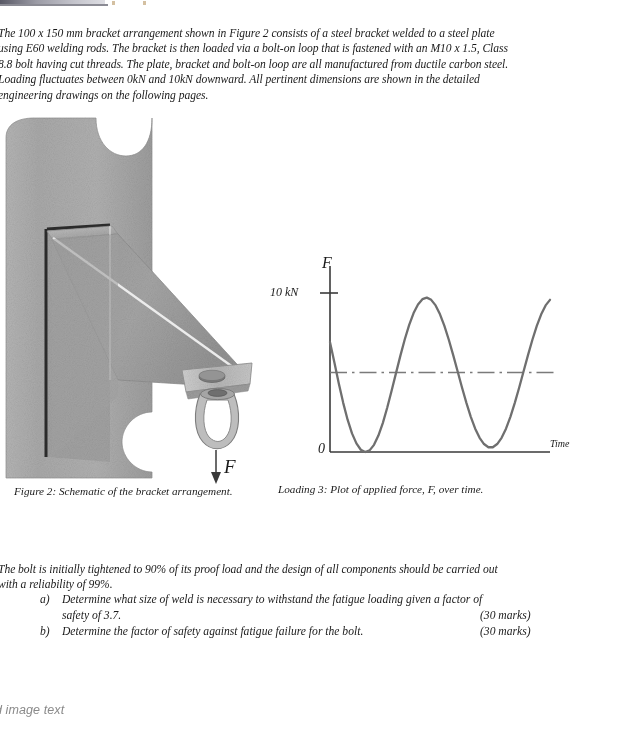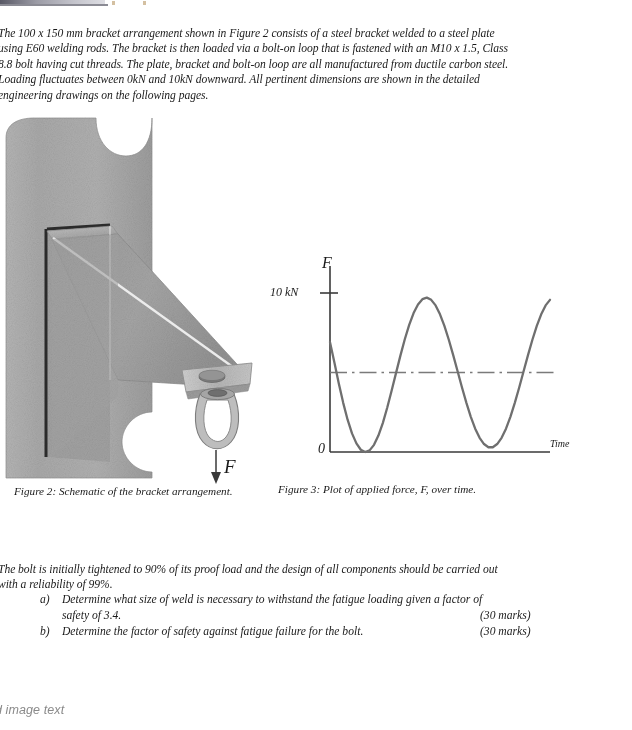--- a/index.html
+++ b/index.html
@@ -204,28 +204,28 @@
 
       <path id="wave-path" fill="none" stroke="#6f6f6f" stroke-width="2.3" stroke-linecap="round" stroke-linejoin="round" d="M 68.00 90.13 L 72.40 110.48 L 76.80 131.47 L 81.20 150.87 L 85.60 167.72 L 90.00 181.40 L 94.40 191.41 L 98.80 197.77 L 103.20 200.00 L 107.60 198.41 L 112.00 192.84 L 116.40 183.62 L 120.80 171.06 L 125.20 155.80 L 129.60 138.78 L 134.00 121.14 L 138.40 103.65 L 142.80 87.27 L 147.20 72.80 L 151.60 61.03 L 156.00 52.45 L 160.40 47.20 L 164.80 45.61 L 169.20 47.84 L 173.60 53.40 L 178.00 62.31 L 182.40 73.91 L 186.80 87.75 L 191.20 103.17 L 195.60 119.23 L 200.00 135.45 L 204.40 150.87 L 208.80 164.86 L 213.20 176.63 L 217.60 185.85 L 222.00 192.05 L 226.40 195.23 L 230.80 195.23 L 235.20 192.05 L 239.60 185.85 L 244.00 176.63 L 248.40 164.86 L 252.80 150.87 L 257.20 135.45 L 261.60 119.23 L 266.00 103.17 L 270.40 87.75 L 274.80 73.91 L 279.20 62.31 L 283.60 53.40 L 288.00 47.84"></path>
     </svg>
 
     <div class="plot-label" id="plot-axis-label-f">F</div>
     <div class="plot-label" id="plot-tick-label-10kn">10 kN</div>
     <div class="plot-label" id="plot-origin-label">0</div>
     <div class="plot-label" id="plot-axis-label-time">Time</div>
   </div>
 
-  <div class="fig-caption" id="figure3-caption">Figure 3: Plot of applied force, F, over time.</div>
+  <div class="fig-caption" id="figure3-caption">Loading 3: Plot of applied force, F, over time.</div>
 
   <p class="para" id="bolt-paragraph">The bolt is initially tightened to 90% of its proof load and the design of all components should be carried out with a reliability of 99%.</p>
 
   <div class="q-list" id="question-list">
       <div class="q-item">
         <span class="q-label">a)</span>
-        <span class="q-text">Determine what size of weld is necessary to withstand the fatigue loading given a factor of safety of 3.4.</span>
+        <span class="q-text">Determine what size of weld is necessary to withstand the fatigue loading given a factor of safety of 3.7.</span>
         <span class="q-marks" style="top: 15.6px;">(30 marks)</span>
       </div>
       <div class="q-item">
         <span class="q-label">b)</span>
         <span class="q-text">Determine the factor of safety against fatigue failure for the bolt.</span>
         <span class="q-marks" style="top: 0px;">(30 marks)</span>
       </div>
     </div>
 
   <div id="transcribed-footer">ibed image text</div>

